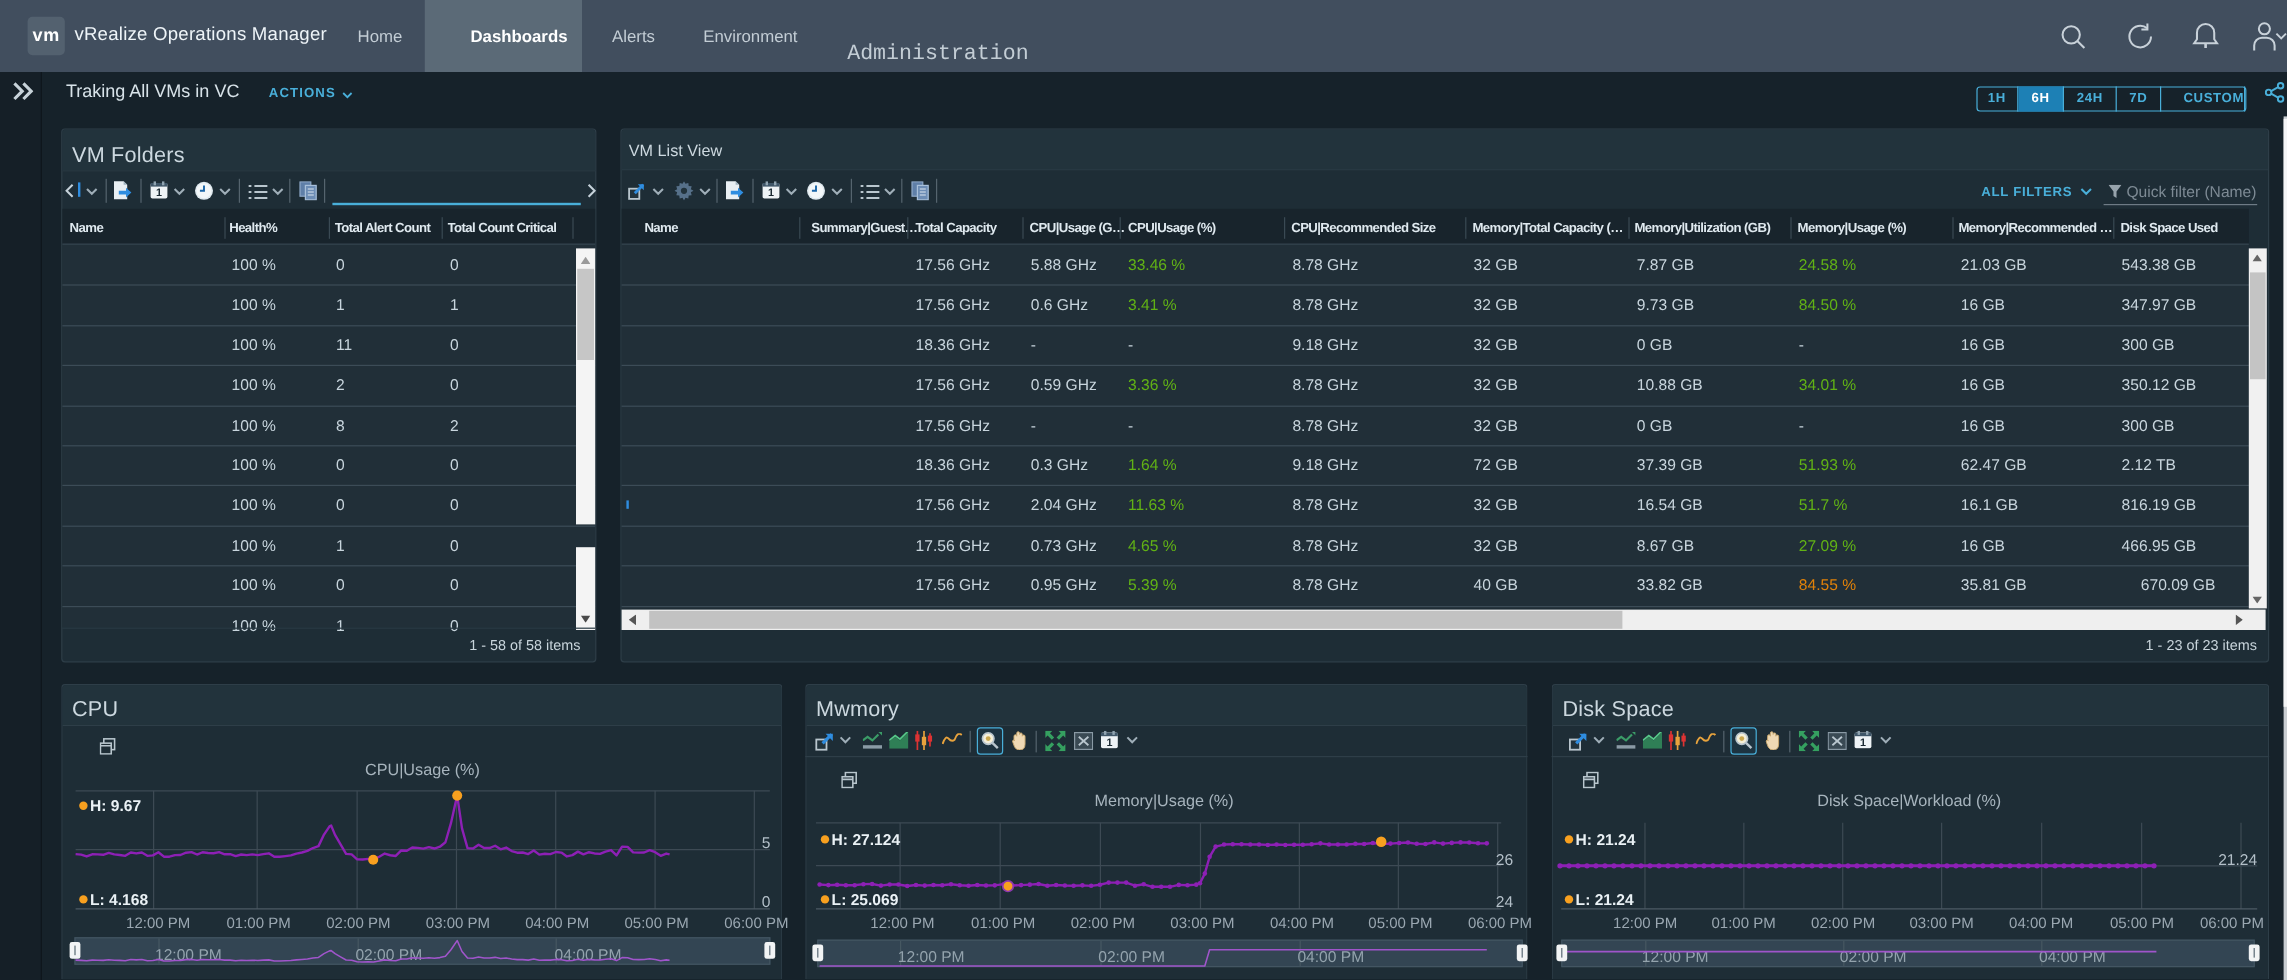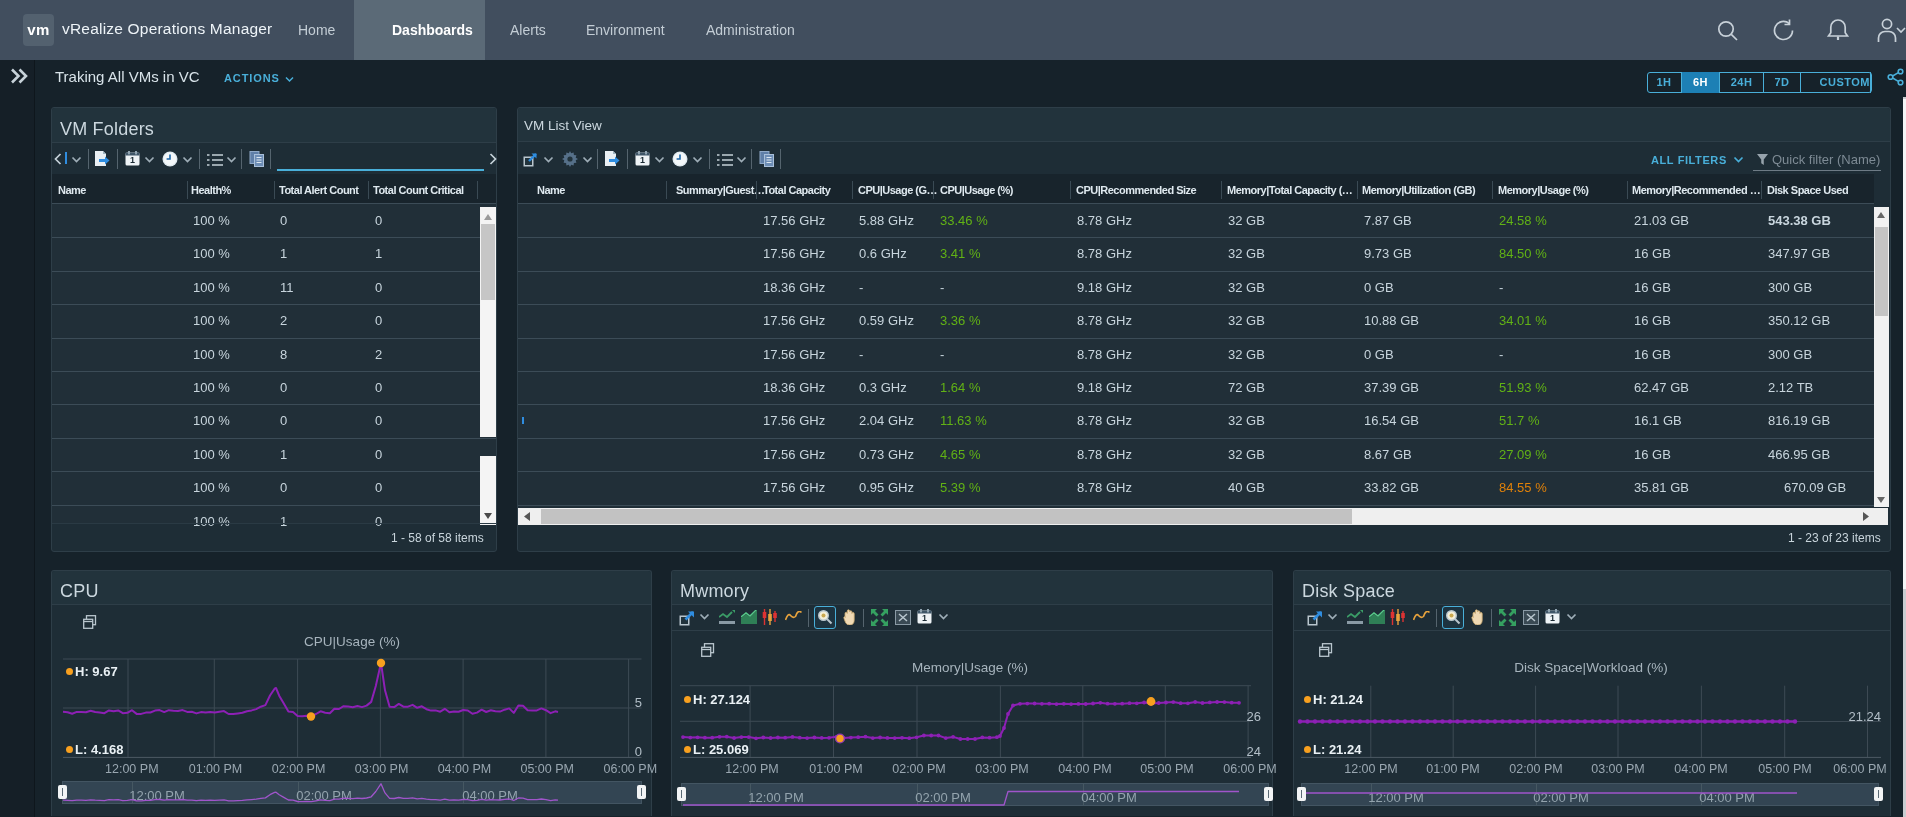--- a/index.html
+++ b/index.html
@@ -24,21 +24,21 @@
 <body>
 
 <div class="abs" style="left:0;top:0;width:1906px;height:60px;background:#414e5e;">
   <div class="abs" style="left:23px;top:14px;width:31px;height:32px;background:#53616f;border-radius:4px;text-align:center;line-height:31px;font-size:15px;font-weight:bold;color:#fff;letter-spacing:.5px;">vm</div>
   <div class="abs" style="left:62px;top:20px;font-size:15.5px;color:#eef4f8;letter-spacing:.2px;">vRealize Operations Manager</div>
   <div class="abs" style="left:354px;top:0;width:131px;height:60px;background:#5b6a77;"></div>
   <div class="abs" style="left:298px;top:22px;font-size:14px;color:#c3cdd5;">Home</div>
   <div class="abs" style="left:392px;top:22px;font-size:14px;color:#ffffff;font-weight:bold;">Dashboards</div>
   <div class="abs" style="left:510px;top:22px;font-size:14px;color:#c3cdd5;">Alerts</div>
   <div class="abs" style="left:586px;top:22px;font-size:14px;color:#c3cdd5;">Environment</div>
-  <div class="abs" style="left:706px;top:22px;font-size:14px;color:#c3cdd5;">Administration</div>
+  <div class="abs" style="left:706px;top:35px;font-size:18px;color:#c3cdd5;font-family:Liberation Mono, monospace;">Administration</div>
   <svg class="abs" style="left:1716px;top:19px;" width="24" height="24" viewBox="0 0 24 24" fill="none" stroke="#c8d1d9" stroke-width="1.7">
       <circle cx="10" cy="10" r="7.2"></circle>
       <line x1="15.3" y1="15.3" x2="21" y2="21"></line>
     </svg>
   <svg class="abs" style="left:1771px;top:18px;" width="25" height="25" viewBox="0 0 25 25" fill="none" stroke="#c8d1d9" stroke-width="1.7">
       <path d="M21.5 12.5 a9 9 0 1 1 -3.2 -6.9"></path>
       <path d="M18.5 1.5 v5 h-5" fill="none"></path>
     </svg>
   <svg class="abs" style="left:1825px;top:17px;" width="26" height="27" viewBox="0 0 26 27" fill="none" stroke="#c8d1d9" stroke-width="1.7">
       <path d="M13 3 a7.2 7.2 0 0 1 7.2 7.2 v5.5 l2.3 3.3 h-19 l2.3 -3.3 v-5.5 a7.2 7.2 0 0 1 7.2 -7.2 z"></path>
@@ -302,21 +302,21 @@
 <div class="abs" style="left:518px;top:204px;width:1356px;height:303px;background:#212f38;"></div>
 <div class="abs" style="left:518px;top:237px;width:1356px;height:1px;background:#3c4c57;"></div>
 <div class="cell" style="left:763px;top:213px;">17.56 GHz</div>
 <div class="cell" style="left:859px;top:213px;">5.88 GHz</div>
 <div class="cell green" style="left:940px;top:213px;">33.46 %</div>
 <div class="cell" style="left:1077px;top:213px;">8.78 GHz</div>
 <div class="cell" style="left:1228px;top:213px;">32 GB</div>
 <div class="cell" style="left:1364px;top:213px;">7.87 GB</div>
 <div class="cell green" style="left:1499px;top:213px;">24.58 %</div>
 <div class="cell" style="left:1634px;top:213px;">21.03 GB</div>
-<div class="cell" style="left:1768px;top:213px;font-weight:bold;">543.38 GB</div>
+<div class="cell" style="left:1768px;top:213px;">543.38 GB</div>
 <div class="abs" style="left:518px;top:271px;width:1356px;height:1px;background:#3c4c57;"></div>
 <div class="cell" style="left:763px;top:246px;">17.56 GHz</div>
 <div class="cell" style="left:859px;top:246px;">0.6 GHz</div>
 <div class="cell green" style="left:940px;top:246px;">3.41 %</div>
 <div class="cell" style="left:1077px;top:246px;">8.78 GHz</div>
 <div class="cell" style="left:1228px;top:246px;">32 GB</div>
 <div class="cell" style="left:1364px;top:246px;">9.73 GB</div>
 <div class="cell green" style="left:1499px;top:246px;">84.50 %</div>
 <div class="cell" style="left:1634px;top:246px;">16 GB</div>
 <div class="cell" style="left:1768px;top:246px;">347.97 GB</div>

